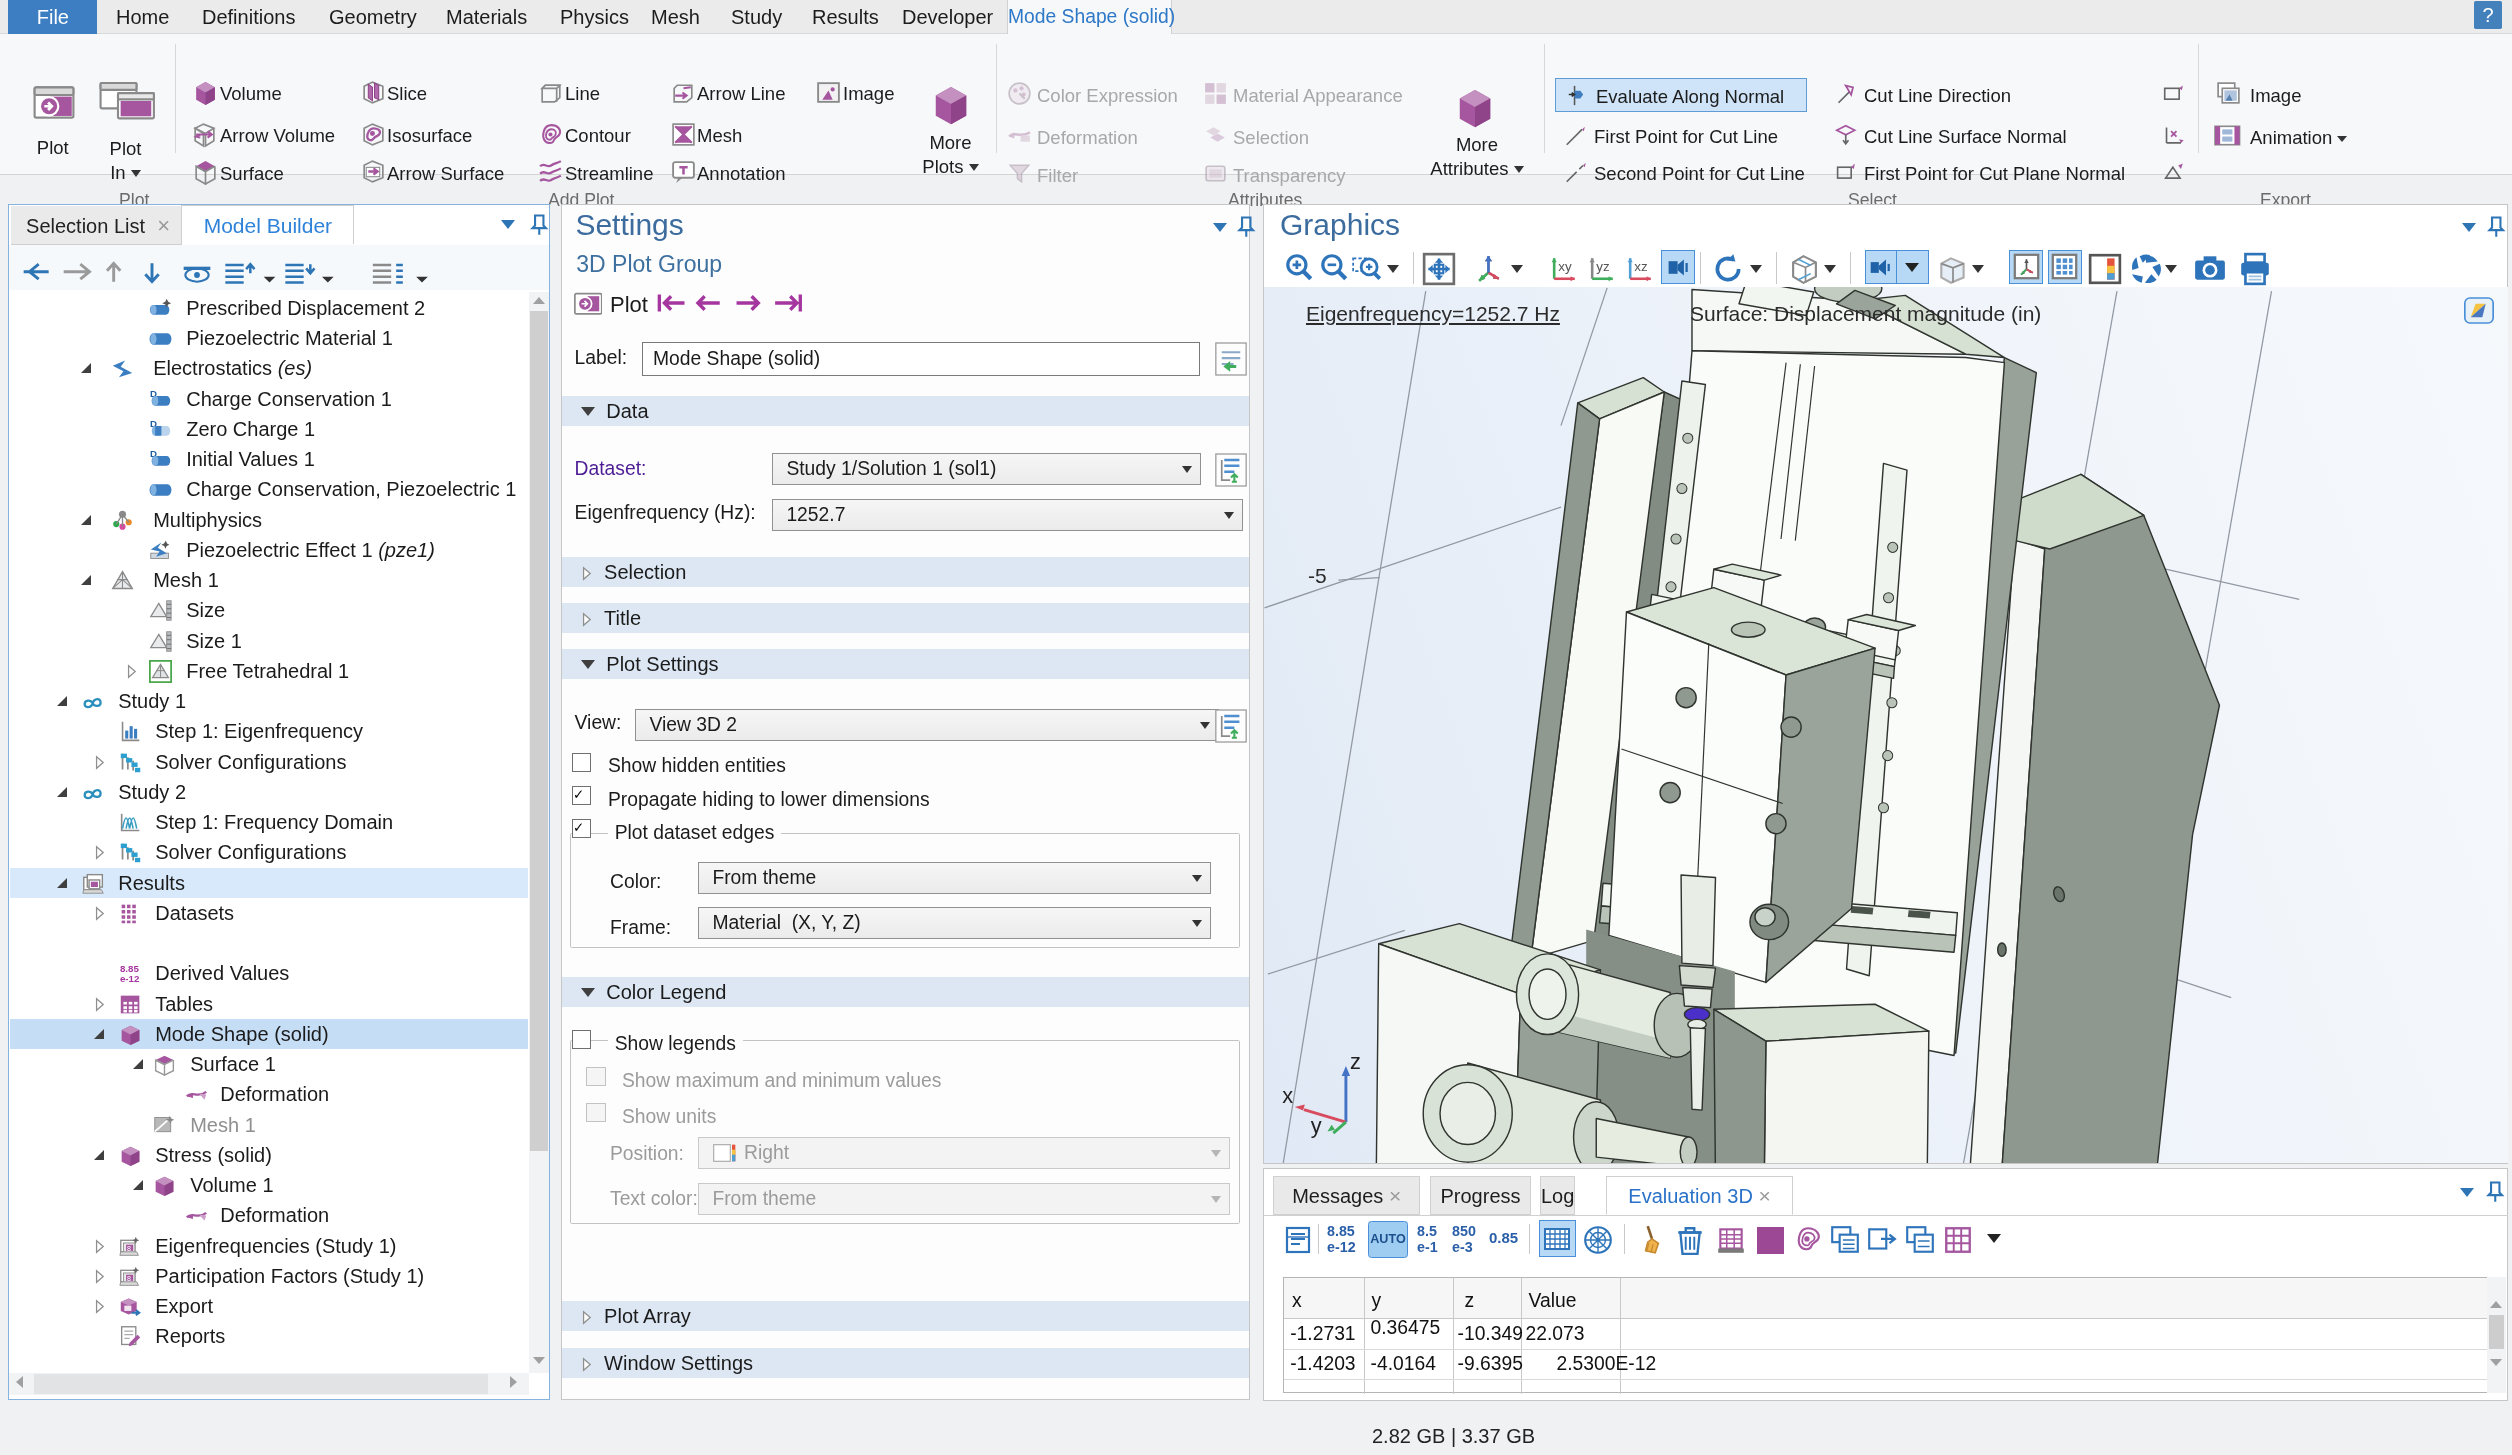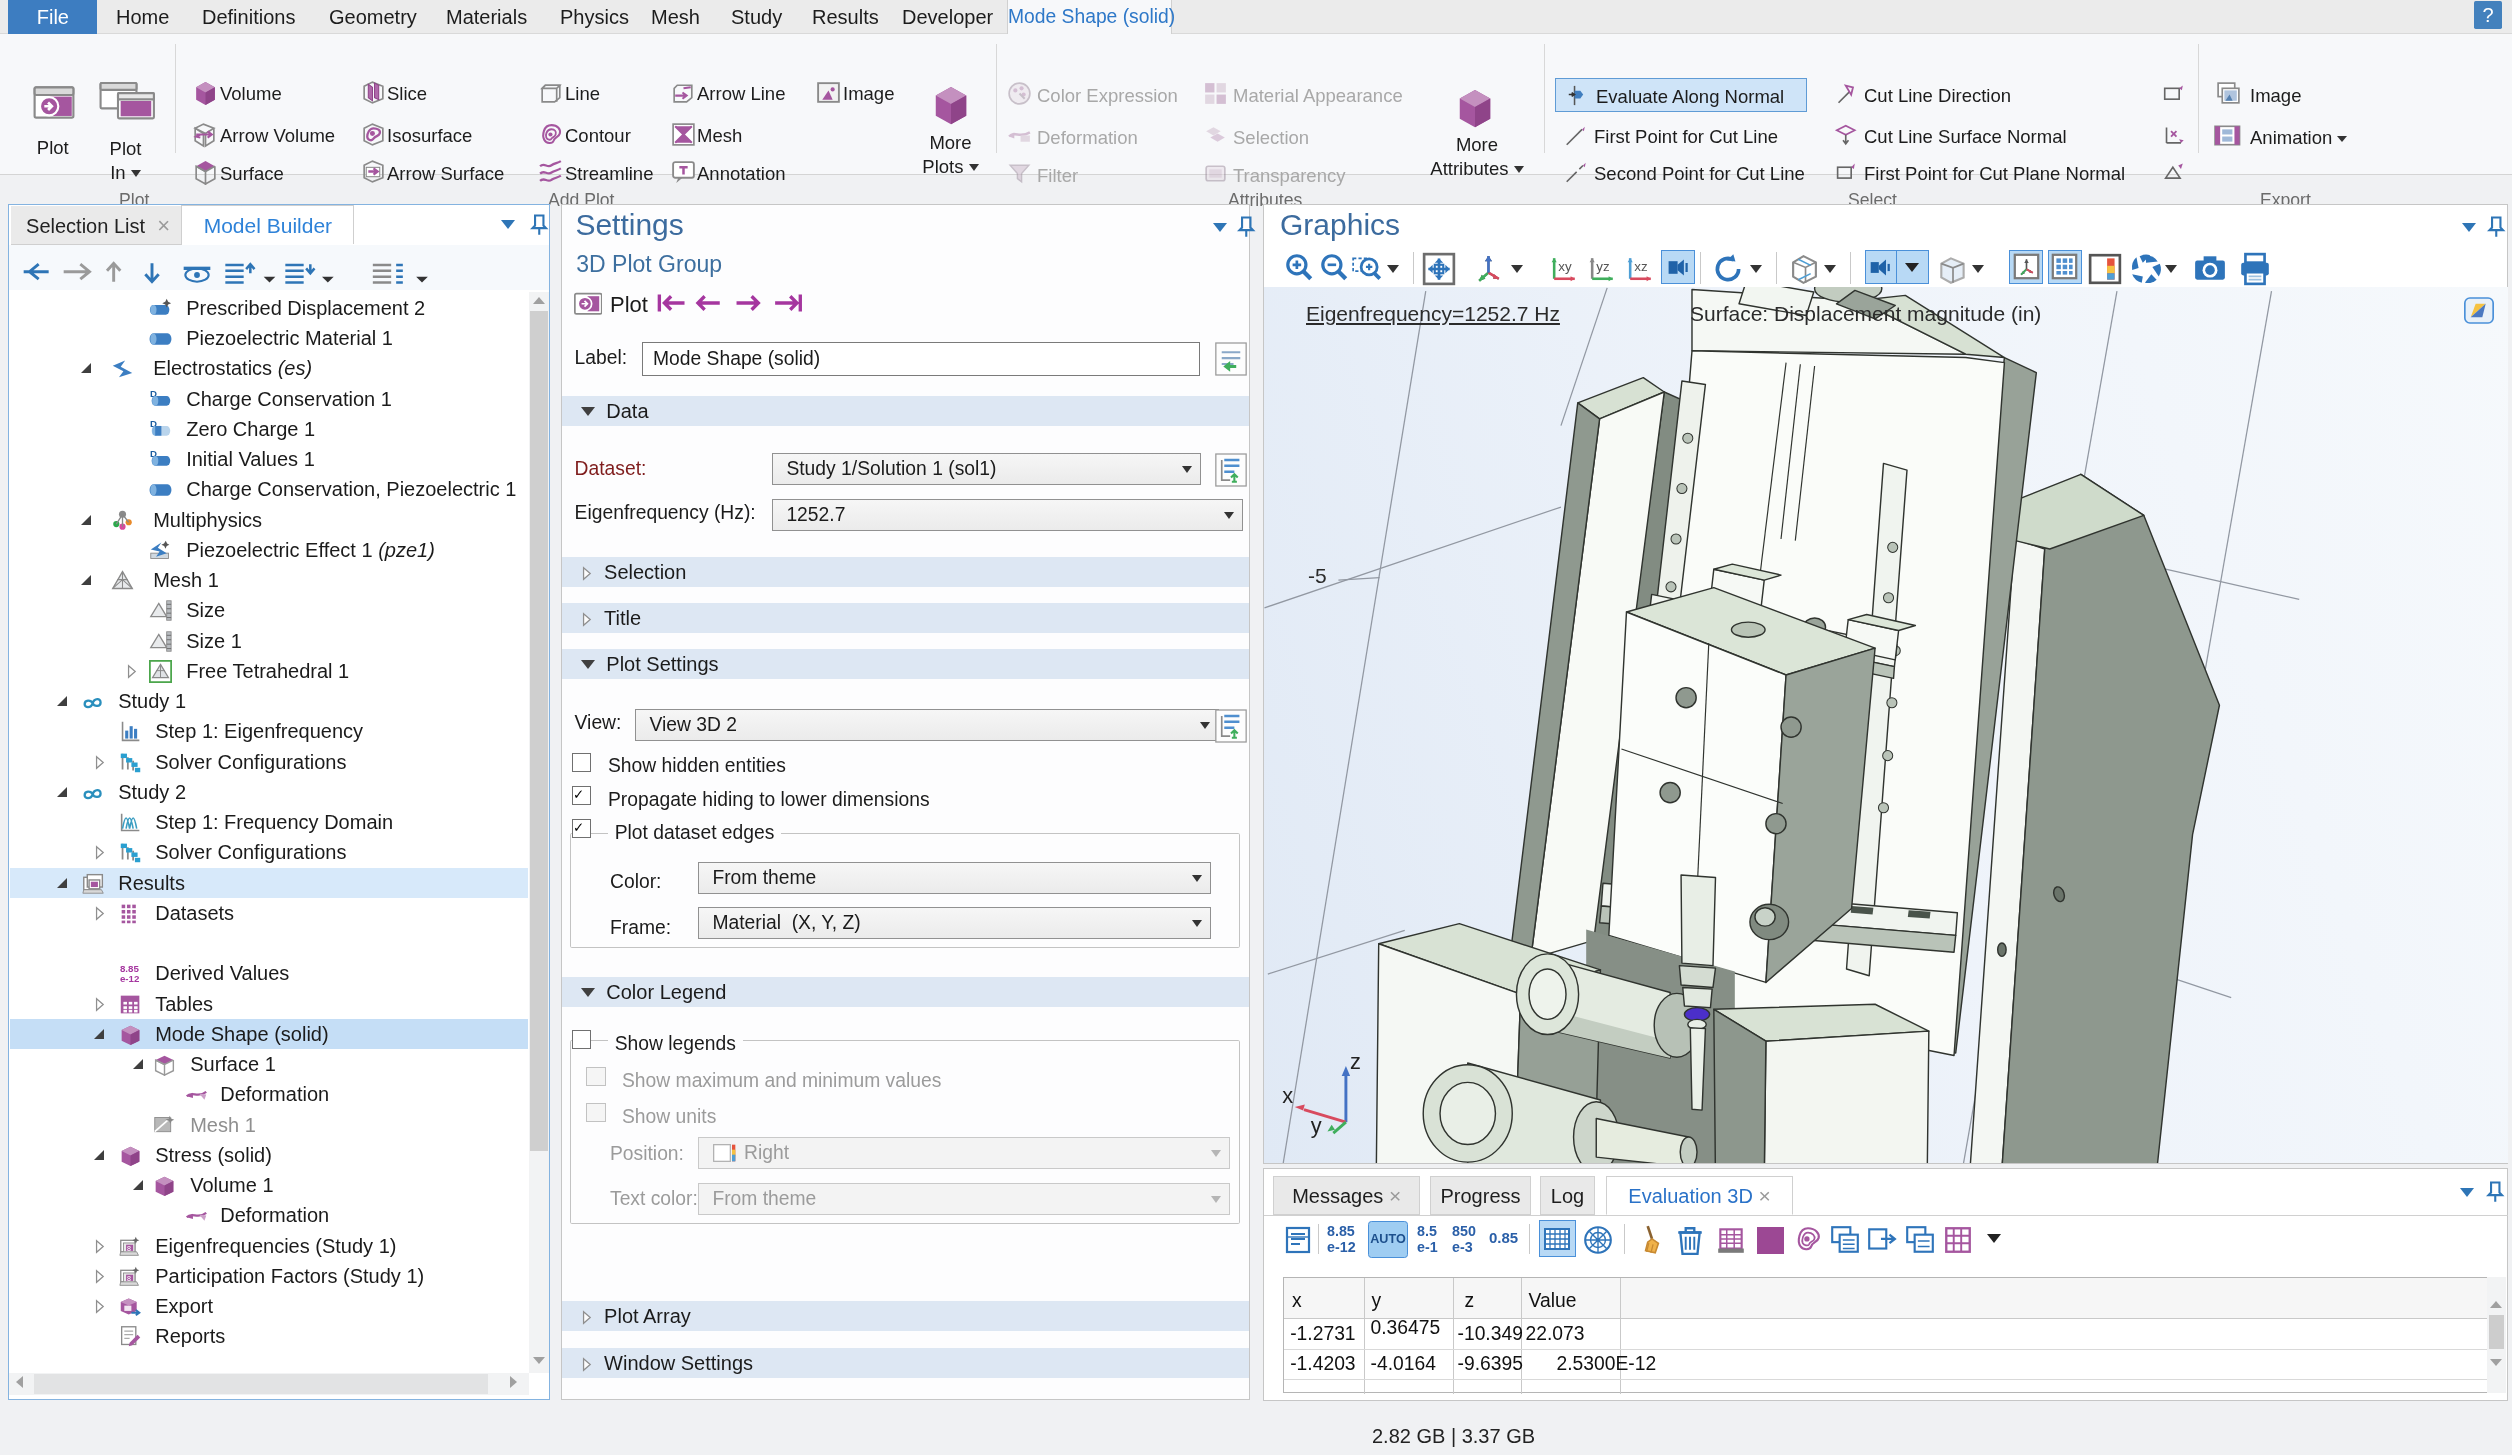--- a/index.html
+++ b/index.html
@@ -677,21 +677,21 @@
   </svg>
   <div class="abs" style="left:12.6px;top:142px;font-size:19.3px;color:#1b1b1b;">Label:</div>
   <div class="abs" style="left:80px;top:137px;width:558px;height:34px;background:#fff;border:0.8px solid #7a7a7a;font-size:19.3px;line-height:32px;color:#1b1b1b;"><span style="margin-left:10px;">Mode Shape (solid)</span></div>
   <svg class="abs" style="left:653px;top:137px;" width="32" height="34" viewBox="0 0 38 40">
       <rect x="1" y="1" width="36" height="38" fill="#fdfdfd" stroke="#9a9a9a" stroke-width="1.5"></rect>
       <path d="M8 12h22M8 19h22M8 26h14" stroke="#8aa8c8" stroke-width="2.5"></path>
       <path d="M8 33l9-7v5h8v4h-8v5z" fill="#3fae5c" transform="scale(0.9) translate(3,-1)"></path>
     </svg>
 
   <div class="shead" style="top:191px;"><span class="tri" style="width:0;height:0;border-left:7.6px solid transparent;border-right:7.6px solid transparent;border-top:9.2px solid #3f3f3f;vertical-align:1.7px;"></span>Data</div>
-  <div class="abs" style="left:12.6px;top:253px;font-size:19.3px;color:#7f1d1d;">Dataset:</div>
+  <div class="abs" style="left:12.6px;top:253px;font-size:19.3px;color:#4c1d95;">Dataset:</div>
   <div class="dd" style="left:210px;top:248px;width:429px;"><span>Study 1/Solution 1 (sol1)</span><span class="arr"></span></div>
   <svg class="abs" style="left:653px;top:248px;" width="32" height="34" viewBox="0 0 38 40">
       <rect x="1" y="1" width="36" height="38" fill="#fdfdfd" stroke="#9a9a9a" stroke-width="1.5"></rect>
       <path d="M11 8h18M11 15h18M11 22h12" stroke="#4f8fcf" stroke-width="3"></path>
       <path d="M8 8v24h10" stroke="#8a8a8a" stroke-width="2" fill="none"></path>
       <path d="M26 34h-6m3 0v-9m-4 4l4-4l4 4" stroke="#3fae5c" stroke-width="2.5" fill="none"></path>
     </svg>
   <div class="abs" style="left:12.6px;top:297px;font-size:19.3px;color:#1b1b1b;">Eigenfrequency (Hz):</div>
   <div class="dd" style="left:210px;top:294px;width:471px;"><span>1252.7</span><span class="arr"></span></div>
 
@@ -1038,21 +1038,21 @@
         <path d="M66 148l9-2l-4-6z" fill="#3fae5c" transform="translate(0,-8)"></path>
       <text x="93" y="66" font-size="26" fill="#222" font-family="Liberation Sans">z</text>
       <text x="12" y="106" font-size="26" fill="#222" font-family="Liberation Sans">x</text>
       <text x="46" y="142" font-size="26" fill="#222" font-family="Liberation Sans">y</text>
     </svg>
   </div>
 </div>
 <div id="messages">
   <div class="mtab2" style="left:9.2px;width:147px;">Messages <span style="color:#9a9a9a;font-size:21px;">×</span></div>
   <div class="mtab2" style="left:166px;width:101px;">Progress</div>
-  <div class="mtab2" style="left:276px;width:55px;">Log</div>
+  <div class="mtab2" style="left:276px;width:35px;">Log</div>
   <div class="mtab2" style="left:342px;width:187px;background:#fff;color:#2a72c8;border-bottom:0.8px solid #fff;">Evaluation 3D <span style="color:#9a9a9a;font-size:21px;">×</span></div>
   <div class="abs" style="left:1196px;top:18.5px;width:0;height:0;border-left:7.6px solid transparent;border-right:7.6px solid transparent;border-top:9.2px solid #2e75b6;"></div>
   <svg class="abs" style="left:1222px;top:11px;" width="18.5" height="23.5" viewBox="0 0 22 28">
       <path d="M6 3h10v12l3 3H3l3-3zM11 18v8" stroke="#2e75b6" stroke-width="2.5" fill="none"></path>
     </svg>
   <div class="abs" style="left:0;top:46px;width:1244px;height:0.8px;background:#d0d0d0;"></div>
   <div id="mtoolbar" class="abs" style="left:0;top:47px;width:1244px;height:50px;">
     <svg class="abs" style="left:18.5px;top:9.2px;" width="30" height="30" viewBox="0 0 30 30">
         <rect x="4" y="3" width="22" height="24" fill="#fff" stroke="#2e74ba" stroke-width="2.2"></rect>
         <path d="M8 9h14M8 14h14M8 19h9" stroke="#2e74ba" stroke-width="2"></path>

